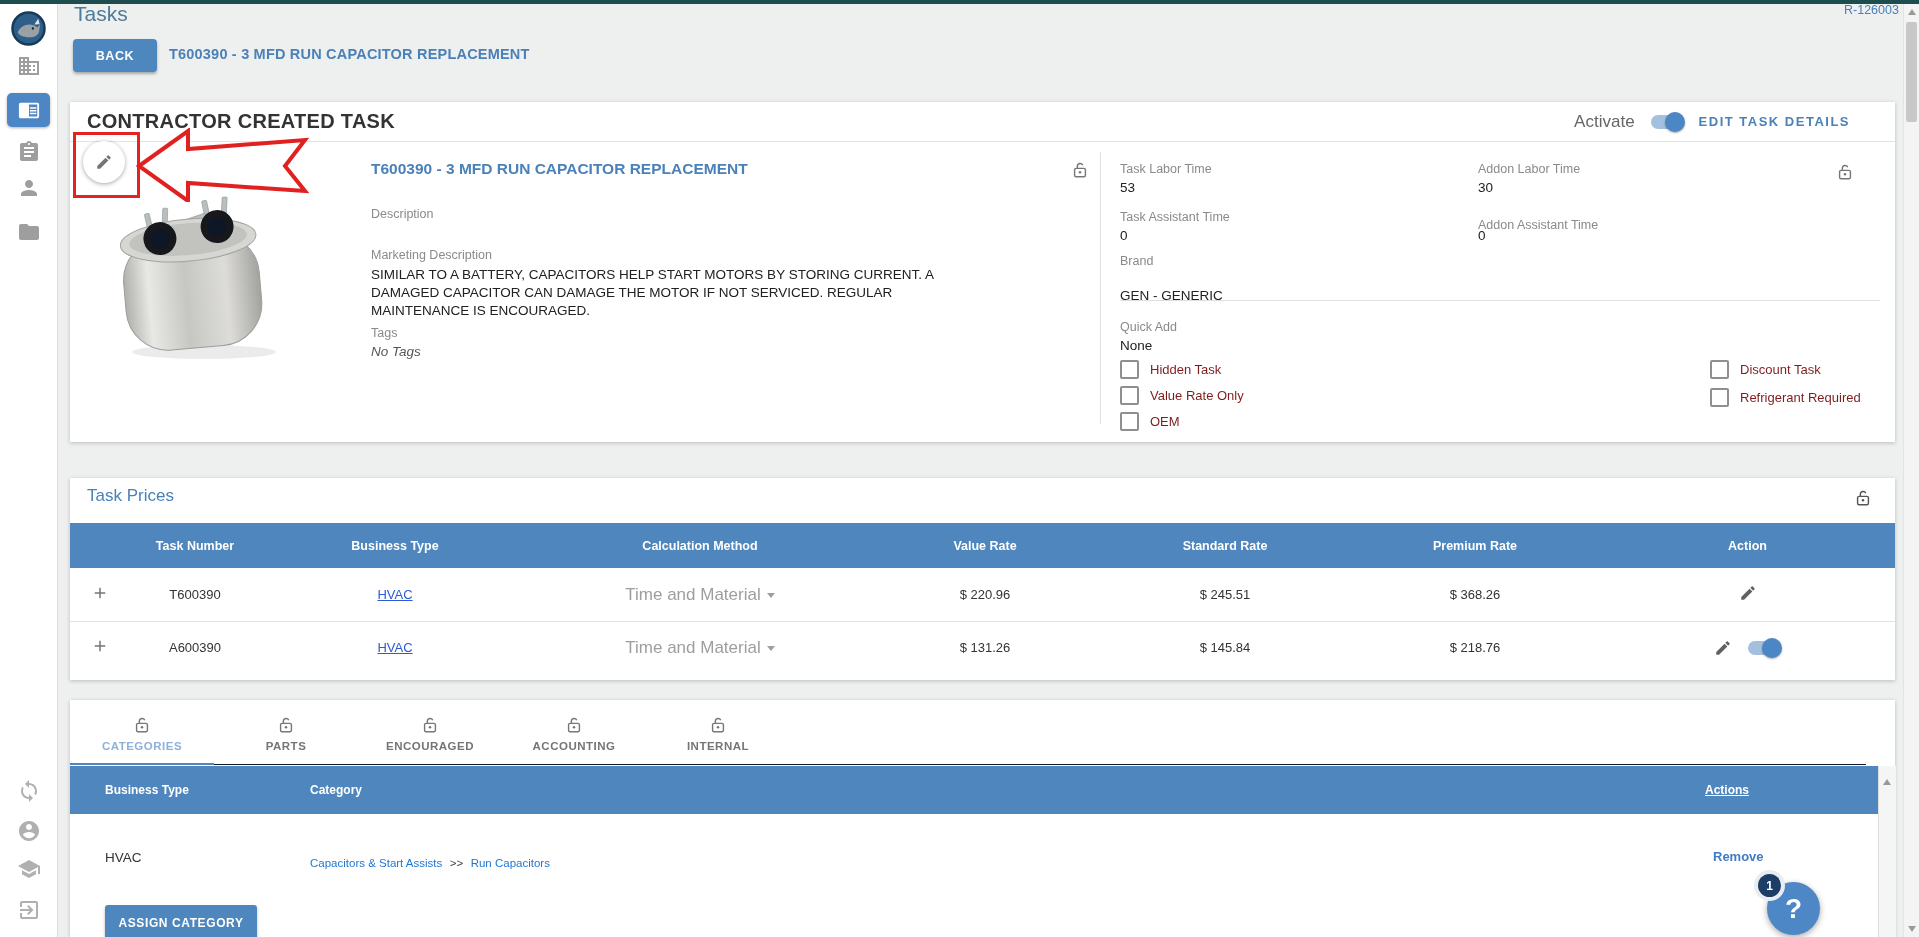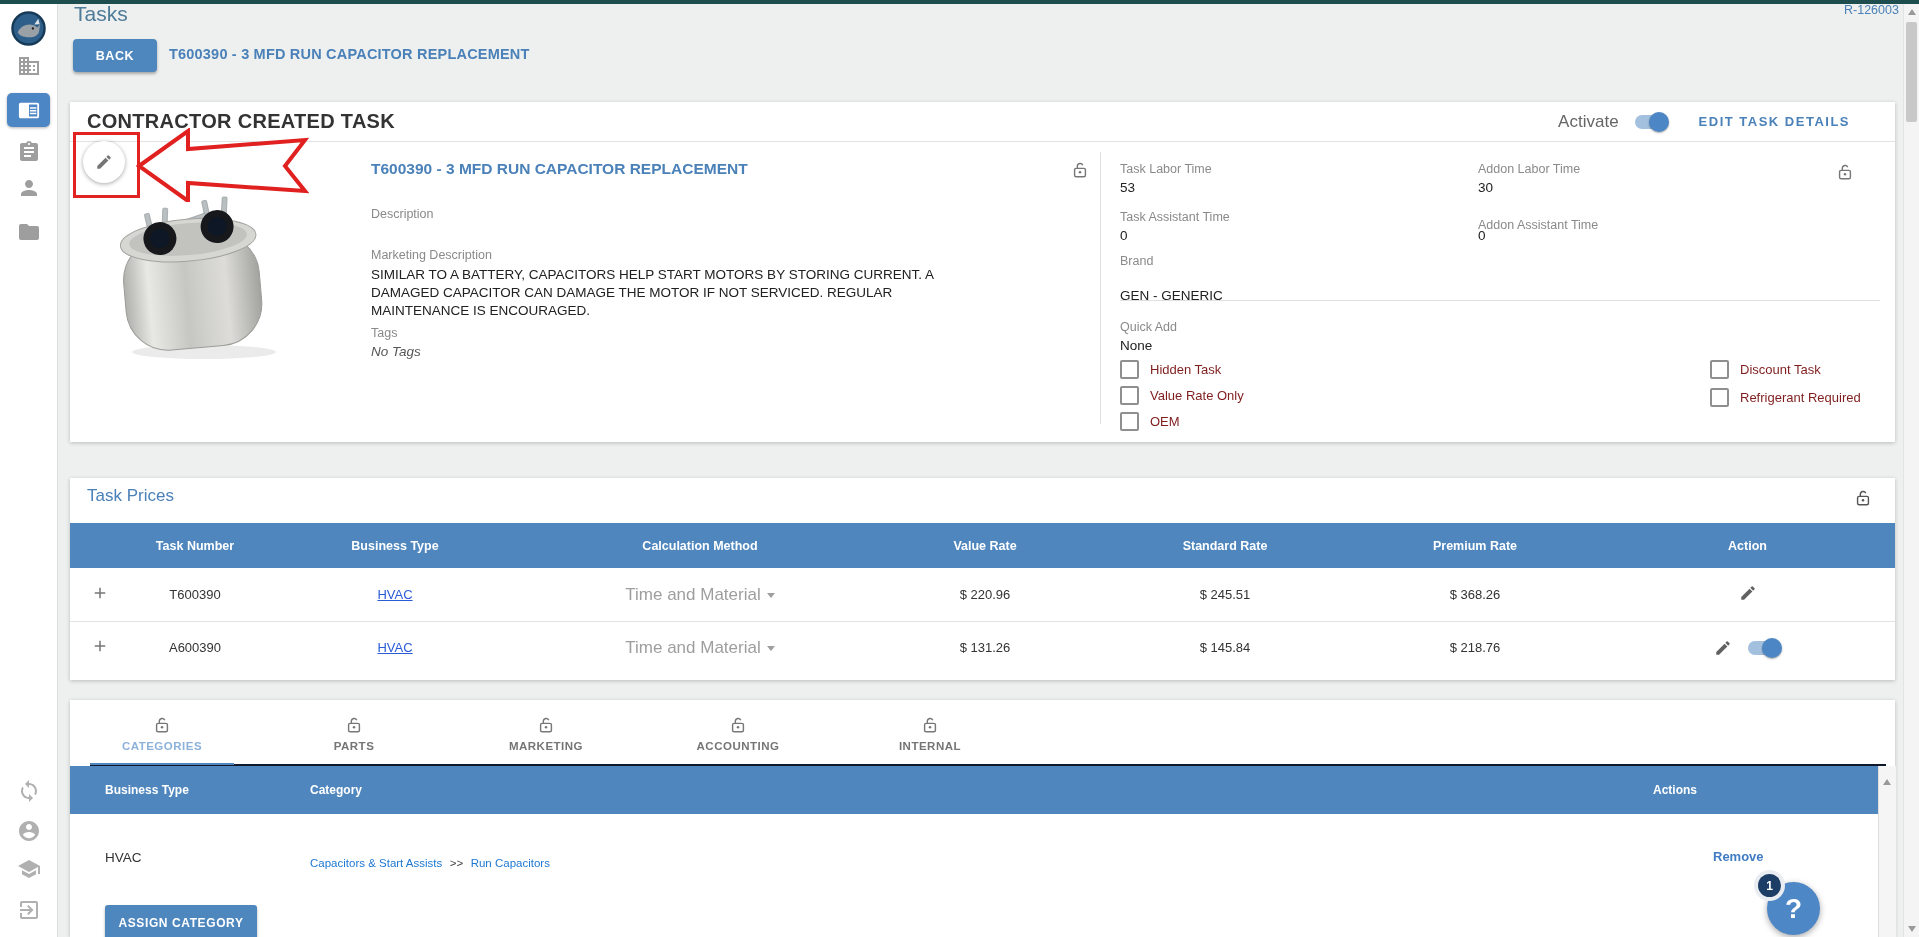--- a/index.html
+++ b/index.html
@@ -30,36 +30,36 @@
   .toggle{position:relative;width:36px;height:20px;display:inline-block;cursor:pointer;}
   .toggle .track{position:absolute;left:2px;top:3px;width:32px;height:14px;border-radius:7px;background:#a3c0de;}
   .toggle .thumb{position:absolute;right:0;top:0;width:20px;height:20px;border-radius:50%;background:#4d86c5;box-shadow:0 1px 2px rgba(0,0,0,.35);}
   .cb{width:15px;height:15px;border:2px solid #8f8f8f;border-radius:2px;display:inline-block;background:#fff;cursor:pointer;flex:none;}
   .cbrow{position:absolute;display:flex;align-items:center;gap:11px;font-size:13px;color:#7f1d1d;}
   
   .c1-head{position:absolute;left:0;top:0;width:100%;height:39px;border-bottom:1px solid #e3e3e3;display:flex;align-items:center;}
   .c1-title{margin-left:17px;font-size:20px;font-weight:bold;color:#333;letter-spacing:.3px;}
   .c1-right{position:absolute;right:45px;top:0;height:39px;display:flex;align-items:center;gap:14px;}
   .activate-lbl{font-size:17px;color:#666;}
-  .edit-link{font-size:13px;font-weight:bold;color:#4a81b8;letter-spacing:1.5px;margin-left:16px;cursor:pointer;}
+  .edit-link{font-size:13px;font-weight:bold;color:#4a81b8;letter-spacing:1.5px;cursor:pointer;}
   .vdiv{position:absolute;width:1px;background:#e0e0e0;}
   .hdiv{position:absolute;height:1px;background:#e0e0e0;}
   
   .tp-title{position:absolute;left:17px;top:8px;font-size:17px;color:#4a81b8;}
   .grid8{display:grid;grid-template-columns:60px 130px 270px 340px 230px 250px 250px 295px;align-items:center;}
   .tp-head{position:absolute;left:0;top:45px;width:1825px;height:45px;background:#4e86bd;color:#fff;font-size:12.5px;font-weight:bold;}
   .tp-head span{text-align:center;}
   .tp-row{position:absolute;left:0;width:1825px;height:53px;font-size:13px;color:#333;}
   .tp-row > div{text-align:center;}
   .link-u{color:#2b5bd7;text-decoration:underline;font-size:13px;cursor:pointer;}
   .calc{color:#9e9e9e;font-size:17px;cursor:pointer;}
   .caret{display:inline-block;width:0;height:0;border-left:4px solid transparent;border-right:4px solid transparent;border-top:5px solid #9e9e9e;margin-left:6px;vertical-align:middle;}
   .plus svg{width:18px;height:18px;}
   
-  .tabs{position:absolute;left:20px;top:2px;height:62px;display:flex;border-bottom:5px solid #0f172a;width:1796px;gap:48px;}
+  .tabs{position:absolute;left:0;top:2px;height:62px;display:flex;border-bottom:1px solid #0f172a;width:1796px;}
   .tab{width:144px;height:62px;display:flex;flex-direction:column;align-items:center;justify-content:center;gap:5px;cursor:pointer;position:relative;}
   .tab .t-lbl{font-size:11.5px;letter-spacing:.5px;color:#757575;font-weight:bold;}
   .tab.active .t-lbl{color:#8db2da;}
   .tab.active::after{content:"";position:absolute;left:0;bottom:-1px;width:100%;height:2px;background:#4e86bd;}
   .bt-head{position:absolute;left:0;top:66px;width:1808px;height:48px;background:#4e86bd;color:#fff;font-size:12px;font-weight:bold;}
   .bt-head span{position:absolute;top:17px;}
   .cat-link{color:#1e78d2;font-size:11.5px;cursor:pointer;}
   .remove-link{color:#3f7cc4;font-size:13px;font-weight:bold;cursor:pointer;}
   .assign-btn{position:absolute;left:35px;top:205px;width:152px;height:36px;background:#4e87be;border:none;border-radius:3px;color:#fff;
     font-family:"Liberation Sans",sans-serif;font-size:12px;font-weight:bold;letter-spacing:.6px;box-shadow:0 2px 3px rgba(0,0,0,.3);cursor:pointer;}
@@ -342,21 +342,21 @@
       <span class="t-lbl">PARTS</span>
     </div>
     <div class="tab">
       <span class="lock">
           <svg viewBox="0 0 24 24">
             <rect x="5.5" y="10" width="13" height="10" rx="1.8" fill="none" stroke="#777" stroke-width="1.7"></rect>
             <path d="M8.8 10 V7.6 a3.4 3.4 0 0 1 6.5 -1.4" fill="none" stroke="#777" stroke-width="1.7"></path>
             <circle cx="12" cy="14.6" r="1.5" fill="#777"></circle>
           </svg>
         </span>
-      <span class="t-lbl">MARKETING</span>
+      <span class="t-lbl">ENCOURAGED</span>
     </div>
     <div class="tab">
       <span class="lock">
           <svg viewBox="0 0 24 24">
             <rect x="5.5" y="10" width="13" height="10" rx="1.8" fill="none" stroke="#777" stroke-width="1.7"></rect>
             <path d="M8.8 10 V7.6 a3.4 3.4 0 0 1 6.5 -1.4" fill="none" stroke="#777" stroke-width="1.7"></path>
             <circle cx="12" cy="14.6" r="1.5" fill="#777"></circle>
           </svg>
         </span>
       <span class="t-lbl">ACCOUNTING</span>
@@ -369,21 +369,21 @@
             <circle cx="12" cy="14.6" r="1.5" fill="#777"></circle>
           </svg>
         </span>
       <span class="t-lbl">INTERNAL</span>
     </div>
   </div>
 
   <div class="bt-head">
     <span style="left:35px;">Business Type</span>
     <span style="left:240px;">Category</span>
-    <span style="left:1583px;">Actions</span>
+    <span style="left:1635px;text-decoration:underline;">Actions</span>
   </div>
 
   <div class="abs" style="left:35px;top:150px;font-size:13.5px;color:#333;">HVAC</div>
   <div class="abs" style="left:240px;top:153px;">
     <span class="cat-link">Capacitors &amp; Start Assists</span>
     <span style="font-size:11.5px;color:#444;margin:0 3px;">&gt;&gt;</span>
     <span class="cat-link">Run Capacitors</span>
   </div>
   <div class="abs remove-link" style="left:1643px;top:149px;">Remove</div>
 

